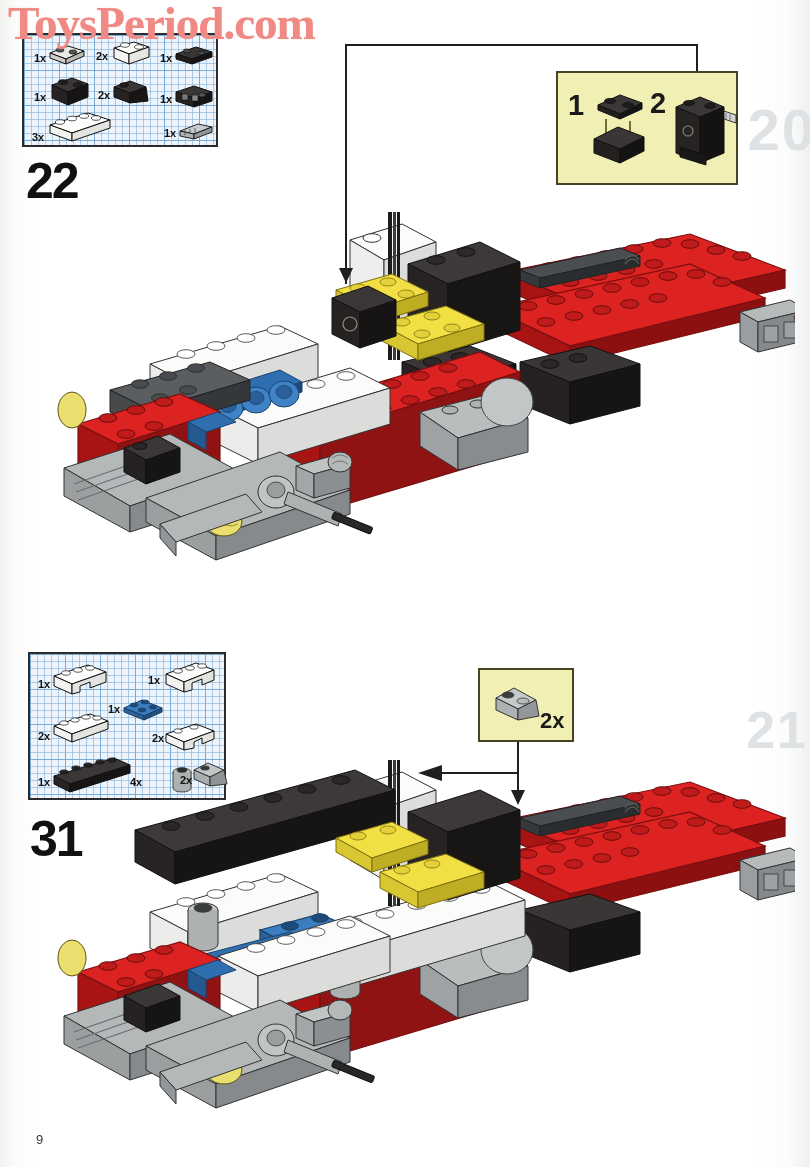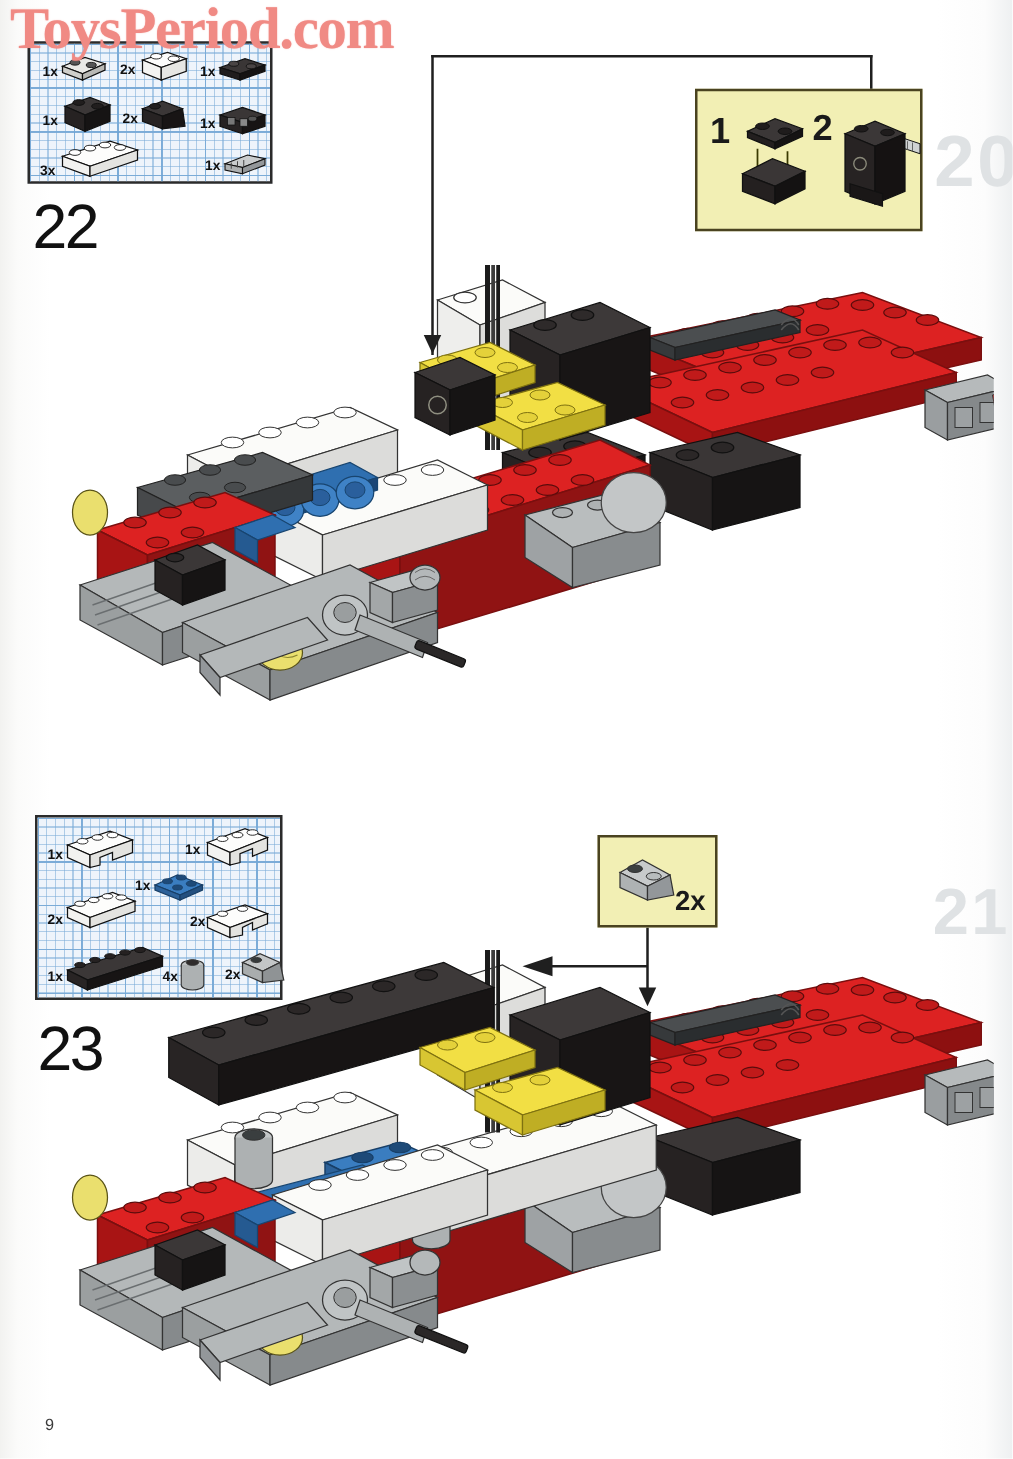--- a/index.html
+++ b/index.html
@@ -54,21 +54,21 @@
       repeating-linear-gradient(to bottom, rgba(90,150,205,.75) 0 1px, transparent 1px 35px);
   }
   .part{position:absolute;}
   .part .qty{
     position:absolute;font-size:11px;font-weight:bold;color:#111;
     font-family:"Liberation Sans", sans-serif;
   }
 
   
   .step-num{
-    position:absolute;font-size:50px;font-weight:normal;color:#111;
+    position:absolute;font-size:50px;font-weight:bold;color:#111;
     font-family:"Liberation Sans", sans-serif;letter-spacing:-2px;z-index:25;
   }
   
   .callout{
     position:absolute;background:#f2efb4;border:2px solid #4a4320;
     box-sizing:border-box;z-index:30;
   }
   .callout .cnum{
     position:absolute;font-size:29px;font-weight:bold;color:#1a1a1a;
     font-family:"Liberation Sans", sans-serif;
@@ -548,41 +548,41 @@
         <polygon points="16,22 32,30 32,38 16,30" fill="#282424" stroke="#111" stroke-width="1"></polygon>
         <polygon points="32,30 92,11 92,19 32,38" fill="#171414" stroke="#111" stroke-width="1"></polygon>
         <ellipse cx="26" cy="18" rx="4.3" ry="2.1" fill="#252121" stroke="#111" stroke-width=".7"></ellipse>
         <ellipse cx="38" cy="14" rx="4.3" ry="2.1" fill="#252121" stroke="#111" stroke-width=".7"></ellipse>
         <ellipse cx="50" cy="11" rx="4.3" ry="2.1" fill="#252121" stroke="#111" stroke-width=".7"></ellipse>
         <ellipse cx="62" cy="8" rx="4.3" ry="2.1" fill="#252121" stroke="#111" stroke-width=".7"></ellipse>
         <ellipse cx="74" cy="6" rx="4.3" ry="2.1" fill="#252121" stroke="#111" stroke-width=".7"></ellipse>
       </svg>
     </div>
 
-    <div class="part" style="left:100px;top:110px;">
+    <div class="part" style="left:100px;top:110px;padding-left:28px;">
       <span class="qty" style="left:0;top:12px;">4x</span>
       <svg width="40" height="32" viewBox="0 0 40 32">
         <ellipse cx="24" cy="8" rx="9" ry="4" fill="#bfc2c3" stroke="#333" stroke-width=".9"></ellipse>
         <path d="M15 8 L15 24 a9 4 0 0 0 18 0 L33 8" fill="#adb1b2" stroke="#333" stroke-width=".9"></path>
         <ellipse cx="24" cy="6" rx="5" ry="2.3" fill="#2e2b2b" stroke="#333" stroke-width=".7"></ellipse>
       </svg>
     </div>
 
     <div class="part" style="left:150px;top:104px;">
       <span class="qty" style="left:0;top:16px;">2x</span>
       <svg width="52" height="34" viewBox="0 0 52 34">
         <polygon points="14,12 28,5 44,12 30,19" fill="#c3c6c7" stroke="#333" stroke-width="1"></polygon>
         <polygon points="14,12 30,19 30,28 14,21" fill="#a9adae" stroke="#333" stroke-width="1"></polygon>
         <polygon points="30,19 44,12 47,26 30,28" fill="#8f9395" stroke="#333" stroke-width="1"></polygon>
         <ellipse cx="25" cy="10" rx="4.3" ry="2.1" fill="#35393a" stroke="#333" stroke-width=".7"></ellipse>
       </svg>
     </div>
   </div>
 
-  <div class="step-num" style="left:30px;top:810px;">23</div>
+  <div class="step-num" style="left:30px;top:810px;">31</div>
 
   <div class="callout" style="left:478px;top:668px;width:96px;height:74px;">
     <svg width="56" height="44" viewBox="0 0 56 44" style="position:absolute;left:8px;top:12px;">
       <polygon points="8,16 26,6 48,18 30,27" fill="#c7cacb" stroke="#333" stroke-width="1"></polygon>
       <polygon points="8,16 30,27 30,38 8,28" fill="#aeb2b3" stroke="#333" stroke-width="1"></polygon>
       <polygon points="30,27 48,18 51,34 30,38" fill="#93979a" stroke="#333" stroke-width="1"></polygon>
       <ellipse cx="20" cy="13" rx="6" ry="3" fill="#3b3f40" stroke="#333" stroke-width=".8"></ellipse>
       <ellipse cx="35" cy="19" rx="6" ry="3" fill="#b8bcbd" stroke="#333" stroke-width=".8"></ellipse>
     </svg>
     <span class="cmult" style="left:60px;top:38px;">2x</span>

